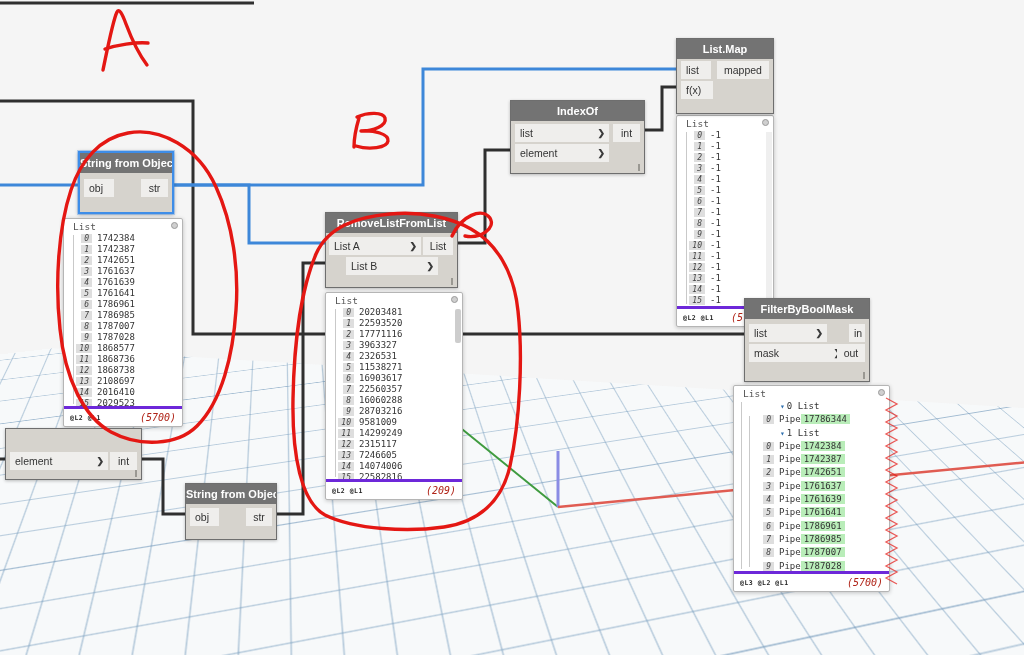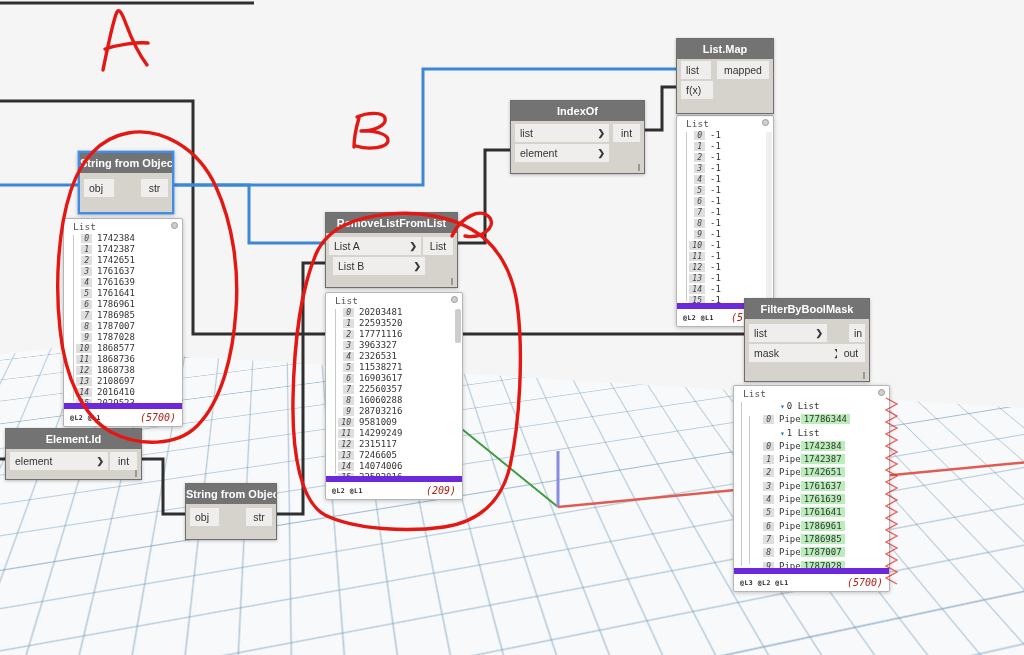--- a/index.html
+++ b/index.html
@@ -45,21 +45,21 @@
   .pv-lg .prow{height:13.3px;line-height:13.3px;font-size:9px;}
   .idxwrap{display:inline-block;width:24px;text-align:right;margin-right:5px;}
   .idx{display:inline-block;background:#dedede;color:#444;font-style:italic;
        font-size:8px;line-height:9px;padding:0 3px;}
   .val{color:#333;}
   .val.green{background:#b9edb9;padding:0 3px;}
   .ptype{}
   .prow.grp{color:#333;margin-left:36px;}
   .garr{color:#2f6fae;font-size:8px;margin:0 2px 0 6px;}
   .prow.indent2{padding-left:12px;}
-  .bfoot{flex:none;height:17px;border-top:6px solid #6d28d9;display:flex;
+  .bfoot{flex:none;height:17px;border-top:3px solid #6d28d9;display:flex;
          align-items:center;justify-content:space-between;padding:0 6px;}
   .levels{font-size:6.5px;font-weight:bold;color:#222;letter-spacing:.5px;}
   .count{font-size:10px;font-style:italic;color:#b02418;}
   .pin{position:absolute;top:3px;right:4px;width:5px;height:5px;border-radius:50%;
        background:#cfcfcf;border:1px solid #9a9a9a;z-index:2;}
   .scrollthumb{position:absolute;right:1px;top:16px;width:6px;height:34px;
        background:#cdcdcd;border-radius:2px;z-index:2;}
   .scrolltrack{position:absolute;right:1px;top:16px;width:6px;bottom:20px;
        background:#efefef;z-index:0;}
 </style>
@@ -100,21 +100,21 @@
     <div class="chip" style="left:4px;top:26px;width:30px;">obj</div>
     <div class="chip out" style="right:4px;top:26px;width:27px;">str</div>
   </div>
 
   <div class="node" style="left:325px;top:212px;width:131px;height:74px;">
     <div class="ntitle">RemoveListFromList</div>
     <div class="chip" style="left:3px;top:24px;width:92px;">
       <span>List A</span>
       <span class="chev">❯</span>
     </div>
-    <div class="chip" style="left:7px;top:44px;width:92px;">
+    <div class="chip" style="left:20px;top:44px;width:92px;">
       <span>List B</span>
       <span class="chev">❯</span>
     </div>
     <div class="chip out" style="right:4px;top:24px;width:30px;">List</div>
     <div class="nmark"></div>
   </div>
 
   <div class="node" style="left:510px;top:100px;width:133px;height:72px;">
     <div class="ntitle">IndexOf</div>
     <div class="chip" style="left:4px;top:23px;width:94px;">
@@ -145,21 +145,20 @@
     <div class="chip" style="left:4px;top:45px;width:96px;">
       <span>mask</span>
       <span class="chev">❯</span>
     </div>
     <div class="chip out" style="right:4px;top:25px;width:16px;">in</div>
     <div class="chip out" style="right:4px;top:45px;width:28px;">out</div>
     <div class="nmark"></div>
   </div>
 
   <div class="node" style="left:5px;top:428px;width:135px;height:50px;">
-    <div class="ntitle">Element.Id</div>
     <div class="chip" style="left:4px;top:23px;width:98px;">
       <span>element</span>
       <span class="chev">❯</span>
     </div>
     <div class="chip out" style="right:4px;top:23px;width:27px;">int</div>
     <div class="nmark"></div>
   </div>
 
   <div class="node" style="left:185px;top:483px;width:90px;height:55px;">
     <div class="ntitle">String from Object</div>

